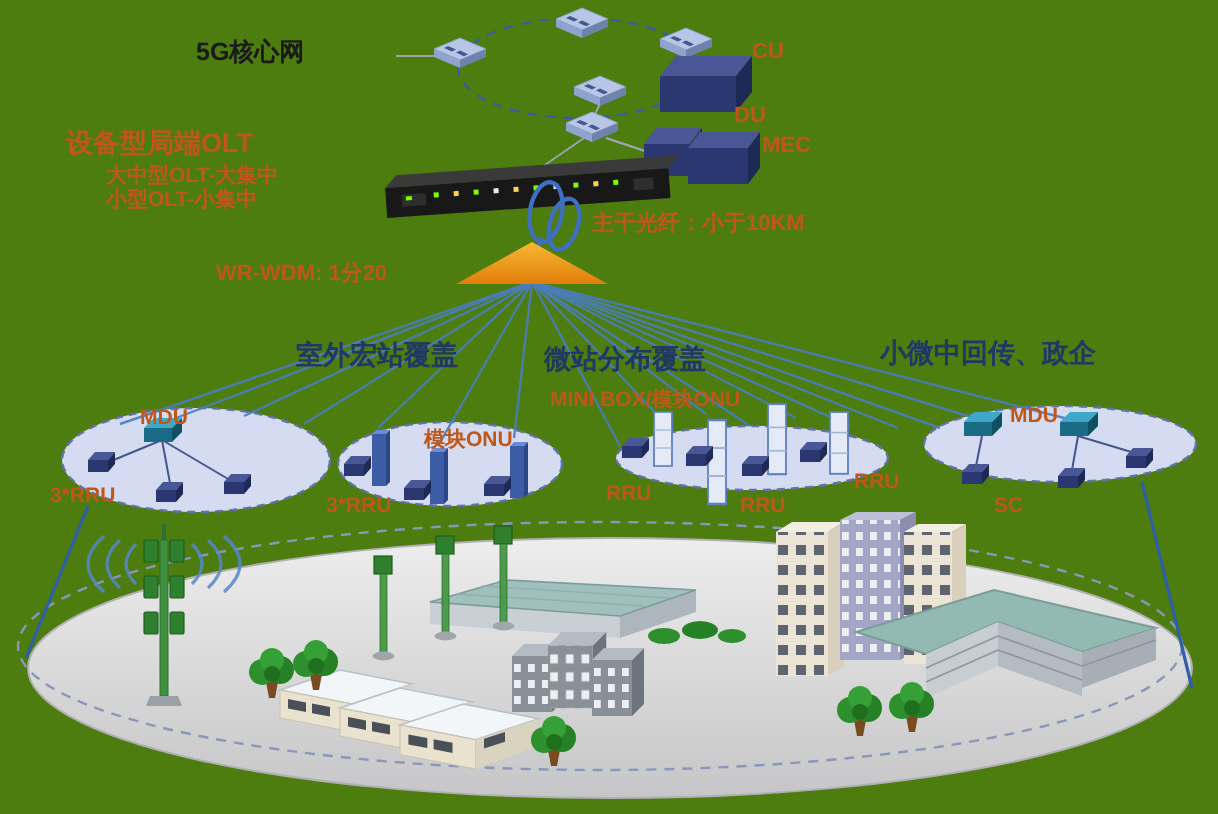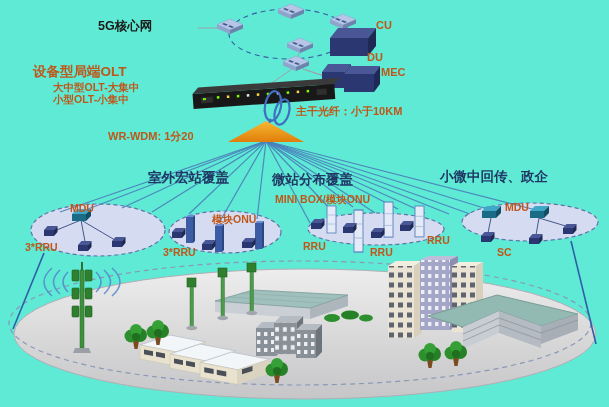--- a/index.html
+++ b/index.html
@@ -1,16 +1,16 @@
 <!DOCTYPE html>
 <html><head>
 <meta charset="utf-8">
 <style>
   html,body{margin:0;padding:0;background:#ffffff;}
-  .stage{position:relative;width:609px;height:407px;background:#5eead4;overflow:hidden;
+  .stage{position:relative;width:609px;height:407px;background:#4d7c0f;overflow:hidden;
          font-family:"Liberation Sans","DejaVu Sans",sans-serif;}
   svg{position:absolute;left:0;top:0;}
   text{font-family:"Liberation Sans","DejaVu Sans",sans-serif;font-weight:bold;}
   .t-orange{fill:#C0571A;}
   .t-navy{fill:#1F3864;}
   .t-black{fill:#1a1a1a;}
   .s14{font-size:13.5px;}
   .s12{font-size:12.5px;}
   .s11{font-size:11px;}
   .s10{font-size:10.5px;}

